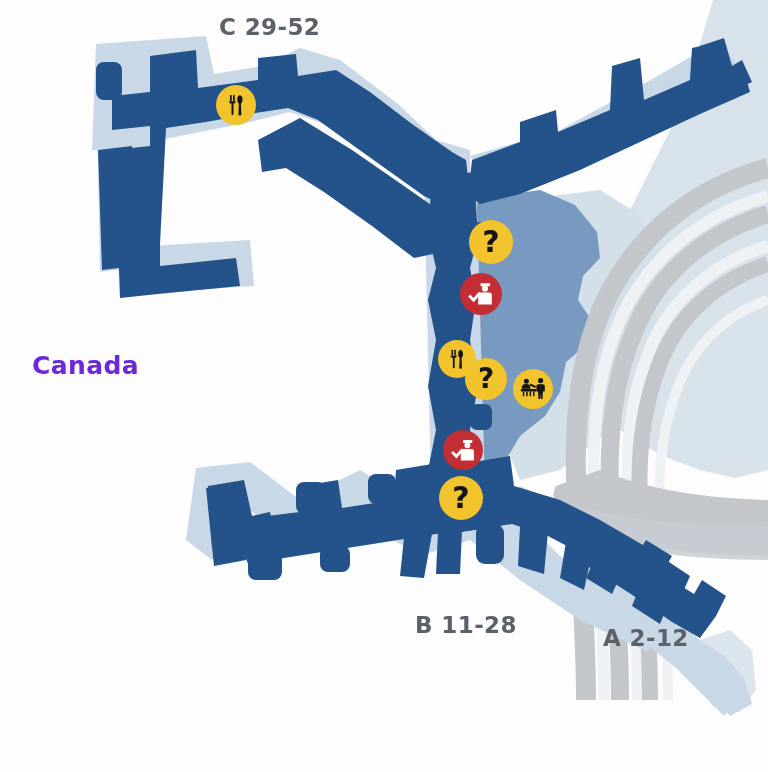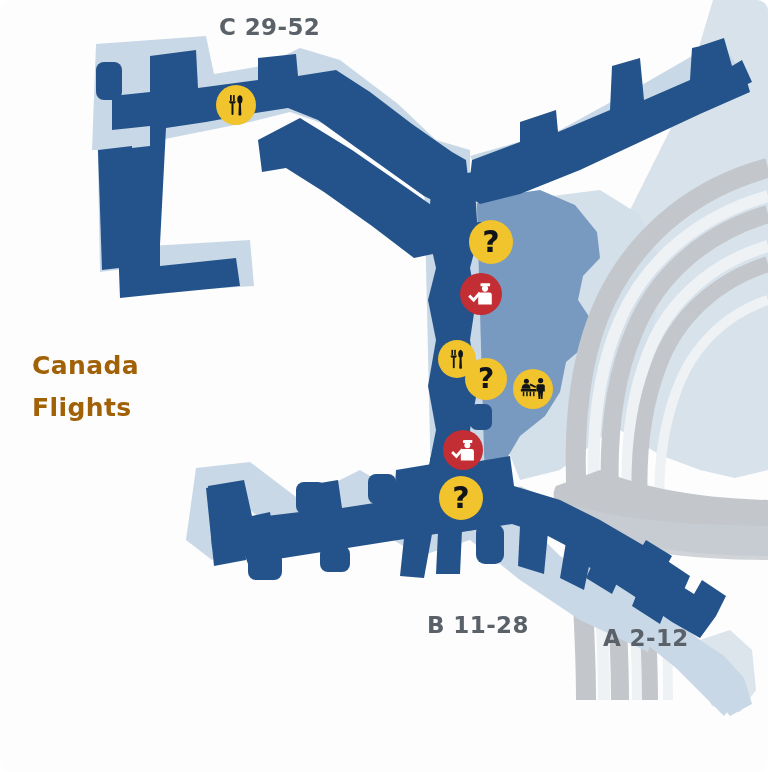--- a/index.html
+++ b/index.html
@@ -10,21 +10,20 @@
   }
   body {
     font-family: "DejaVu Sans", sans-serif;
   }
   #map-root {
     position: relative;
     width: 768px;
     height: 772px;
     overflow: hidden;
     background: #fdfdfd;
-    border-radius: 11px;
   }
   #map-svg {
     position: absolute;
     left: 0;
     top: 0;
     width: 768px;
     height: 772px;
   }
   .map-label {
     position: absolute;
@@ -33,21 +32,21 @@
     font-weight: bold;
     font-size: 23px;
     letter-spacing: 0.4px;
     white-space: nowrap;
     user-select: none;
   }
   .area-label {
     font-size: 25px;
     line-height: 40px;
     font-weight: bold;
-    color: #a16207;
+    color: #6d28d9;
   }
   .poi {
     position: absolute;
     border-radius: 50%;
     display: flex;
     align-items: center;
     justify-content: center;
     box-sizing: border-box;
   }
   .poi svg { display: block; }
@@ -228,23 +227,22 @@
                  L712,694 L690,672 L676,656 Z"></path>
       </g>
 
     </g>
   </svg>
 
   <div class="map-label" style="left:219px; top:14px;">C 29-52</div>
 
   <div class="map-label area-label" style="left:32px; top:346px;">Canada</div>
 
-  <div class="map-label area-label" style="left:32px; top:388px;">Flights</div>
-
-  <div class="map-label" style="left:427px; top:612px;">B 11-28</div>
+
+  <div class="map-label" style="left:415px; top:612px;">B 11-28</div>
 
   <div class="map-label" style="left:603px; top:625px;">A 2-12</div>
 
   <div class="poi poi-amber" style="left:216px; top:85px; width:40px; height:40px;">
     <span>
       <svg width="26" height="26" viewBox="0 0 26 26" xmlns="http://www.w3.org/2000/svg">
         <g fill="#111418">
           <rect x="7" y="3" width="1.7" height="6" rx="0.6"></rect>
           <rect x="10" y="3" width="1.7" height="6" rx="0.6"></rect>
           <path d="M6.6 9.2 h5.6 a0.6 0.6 0 0 1 0.6 0.8 l-1.2 1.6 h-4.4 l-1.2 -1.6 a0.6 0.6 0 0 1 0.6 -0.8 z"></path>

